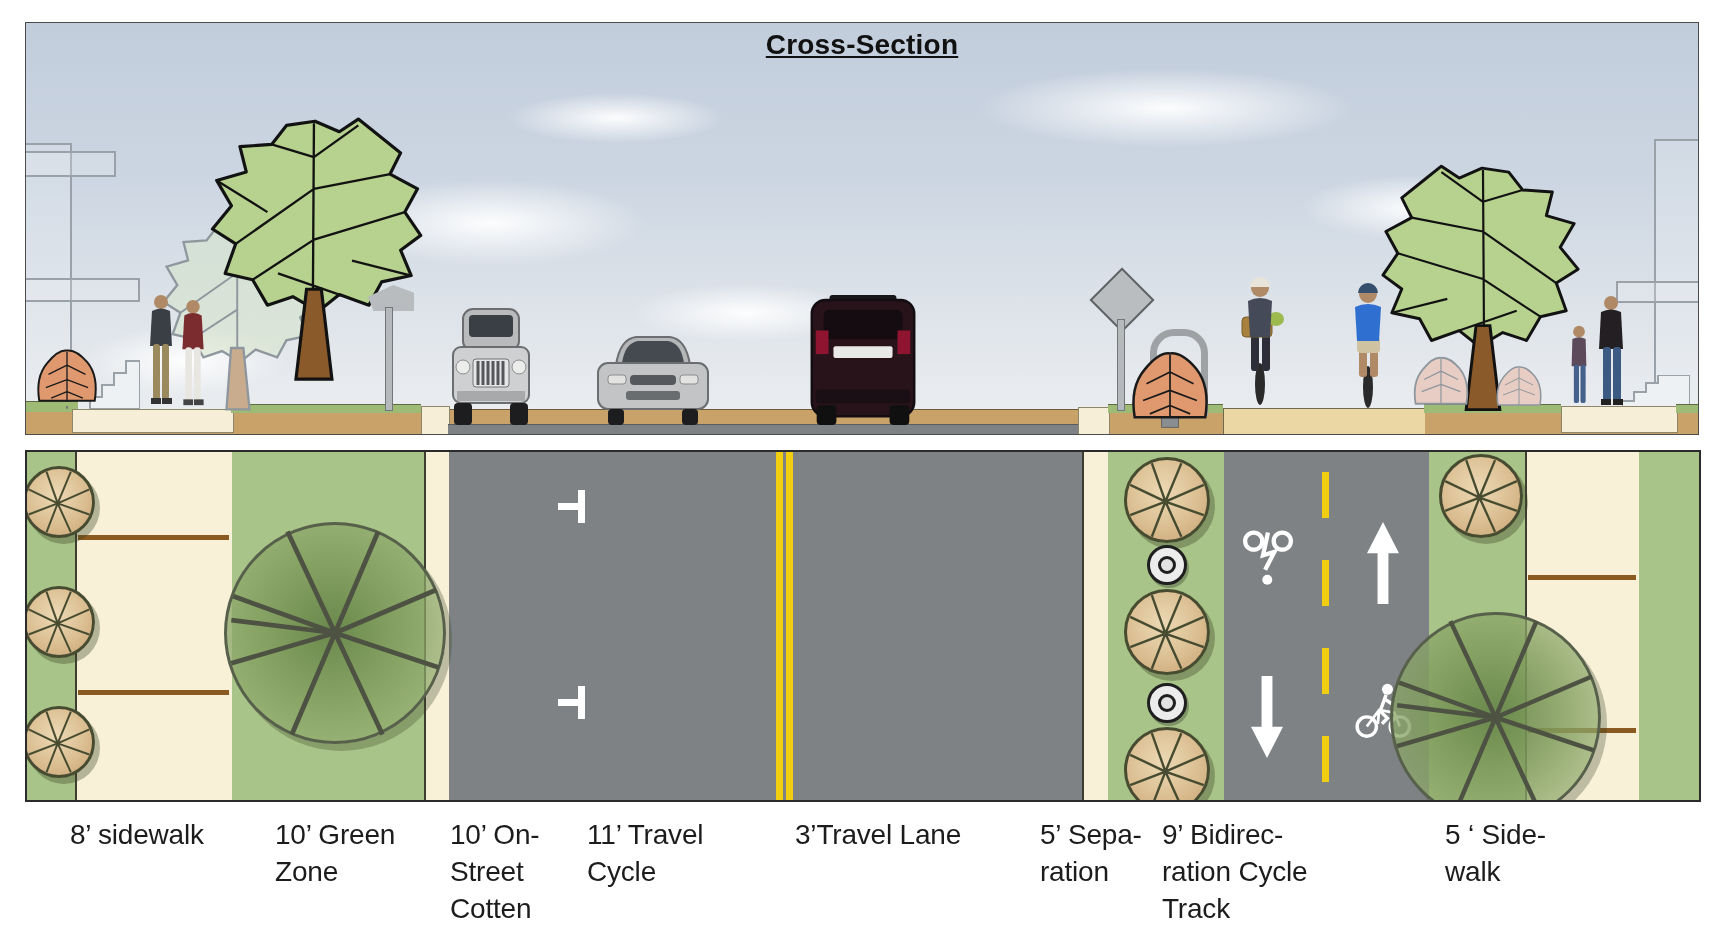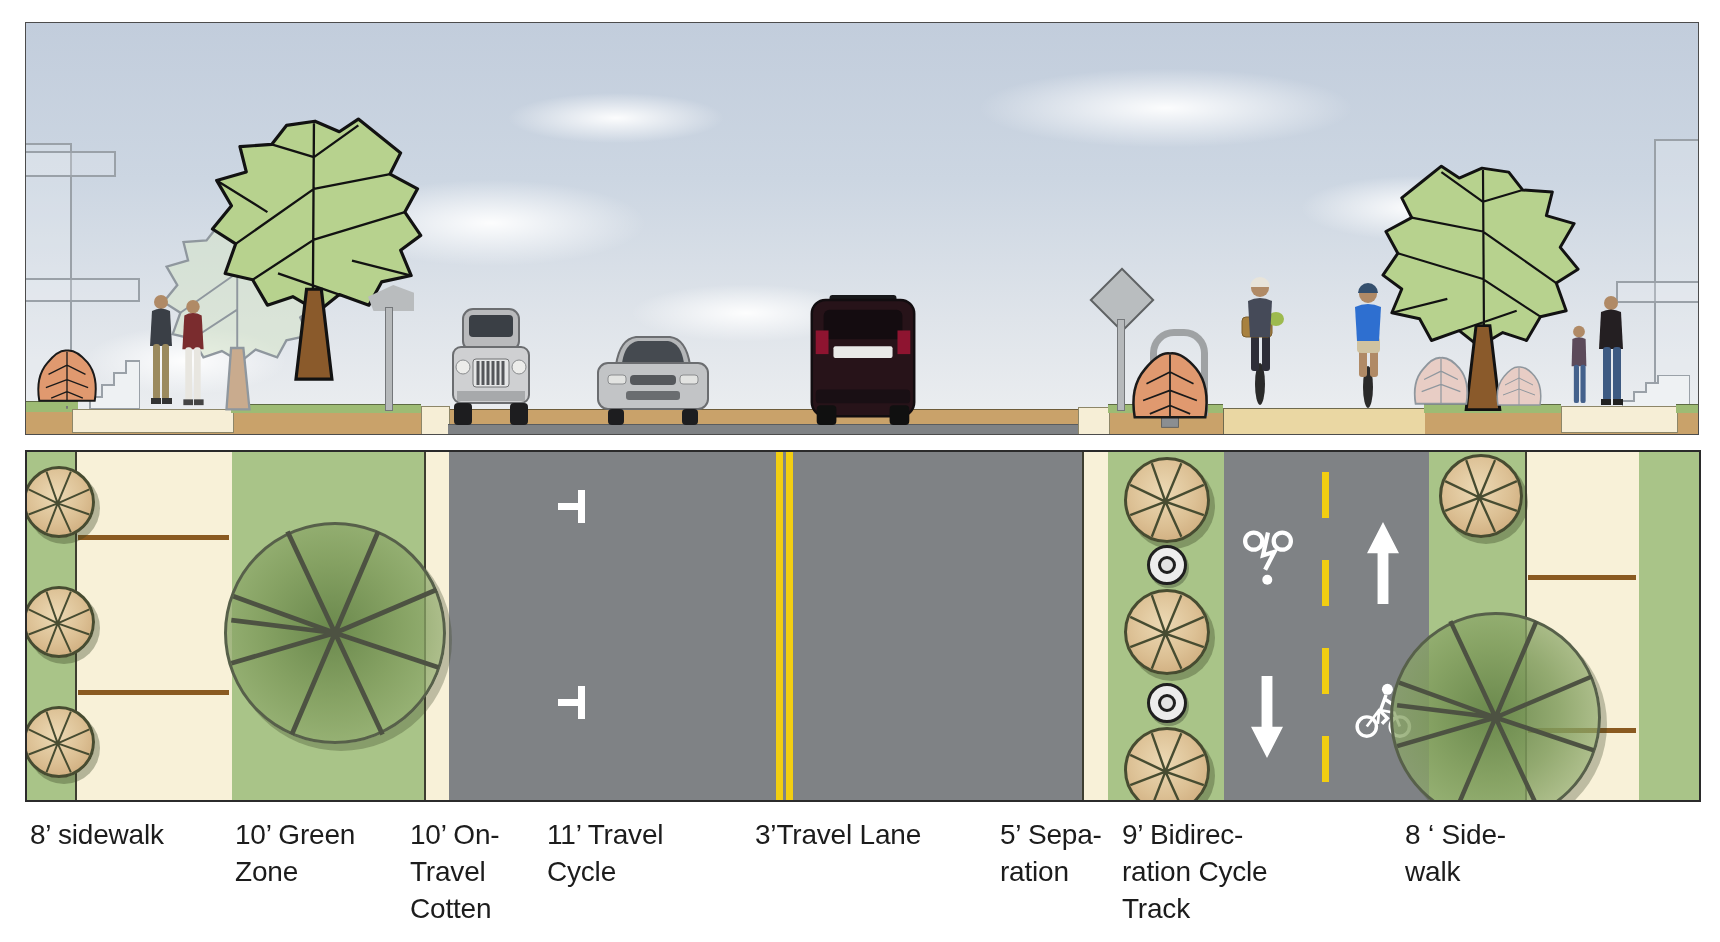--- a/index.html
+++ b/index.html
@@ -47,36 +47,37 @@
 
   .bollard{position:absolute;width:34px;height:34px;border-radius:50%;background:#ececec;
     border:3px solid #1f1f1f;display:flex;align-items:center;justify-content:center;
     box-shadow:2px 3px 0 rgba(0,0,0,.25);}
   .bollard-inner{width:12px;height:12px;border-radius:50%;border:3px solid #1f1f1f;background:#e3e3e3;}
 
   .arrow{position:absolute;background:#fff;
     clip-path:polygon(50% 0,100% 38%,67% 38%,67% 100%,33% 100%,33% 38%,0 38%);}
 
   
-  .zlabel{position:absolute;top:816px;font-size:28px;line-height:37px;color:#1c1c1c;letter-spacing:-.2px;}
+  .zlabel{position:absolute;top:816px;font-size:28px;line-height:37px;color:#1c1c1c;letter-spacing:-.2px;margin-left:40px;}
   .zlabel span{display:block;}
 </style>
 </head>
 <body>
 
 <div id="elev" class="abs">
 
   <div class="abs cloud" style="left:250px;top:140px;width:430px;height:120px;"></div>
   <div class="abs cloud" style="left:880px;top:30px;width:520px;height:110px;"></div>
   <div class="abs cloud" style="left:1230px;top:140px;width:320px;height:90px;"></div>
   <div class="abs cloud" style="left:20px;top:290px;width:280px;height:95px;"></div>
   <div class="abs cloud" style="left:560px;top:250px;width:320px;height:80px;"></div>
   <div class="abs cloud" style="left:440px;top:60px;width:300px;height:70px;"></div>
 
   <div id="title-wrap" class="abs">
+    <div id="title">Cross-Section </div>
   </div>
 
   <div class="abs bldg" style="left:-6px;top:120px;width:48px;height:268px;"></div>
   <div class="abs bldg" style="left:-6px;top:128px;width:92px;height:22px;"></div>
   <div class="abs bldg" style="left:-6px;top:255px;width:116px;height:20px;"></div>
   <div class="abs bldg" style="left:1628px;top:116px;width:50px;height:272px;"></div>
   <div class="abs bldg" style="left:1590px;top:258px;width:86px;height:18px;"></div>
 
   <svg class="abs" style="left:62px;top:336px;width:52px;height:52px;" viewBox="0 0 52 52">
     <path d="M52,2 L38,2 L38,14 L26,14 L26,26 L14,26 L14,38 L2,38 L2,50 L52,50 Z" fill="#eef1f3" stroke="#9aa1a8" stroke-width="2"></path>
@@ -335,35 +336,35 @@
 
 <div class="zlabel" style="left:30px;">
   <span>8’ sidewalk</span>
 </div>
 <div class="zlabel" style="left:235px;">
   <span>10’ Green</span>
   <span>Zone</span>
 </div>
 <div class="zlabel" style="left:410px;">
   <span>10’  On-</span>
-  <span>Travel</span>
+  <span>Street</span>
   <span>Cotten</span>
 </div>
 <div class="zlabel" style="left:547px;">
   <span>11’ Travel</span>
   <span>Cycle</span>
 </div>
 <div class="zlabel" style="left:755px;">
   <span>3’Travel Lane</span>
 </div>
 <div class="zlabel" style="left:1000px;">
   <span>5’ Sepa-</span>
   <span>ration</span>
 </div>
 <div class="zlabel" style="left:1122px;">
   <span>9’ Bidirec-</span>
   <span>ration Cycle</span>
   <span>Track</span>
 </div>
 <div class="zlabel" style="left:1405px;">
-  <span>8 ‘ Side-</span>
+  <span>5 ‘ Side-</span>
   <span>walk</span>
 </div>
 
 </body></html>

